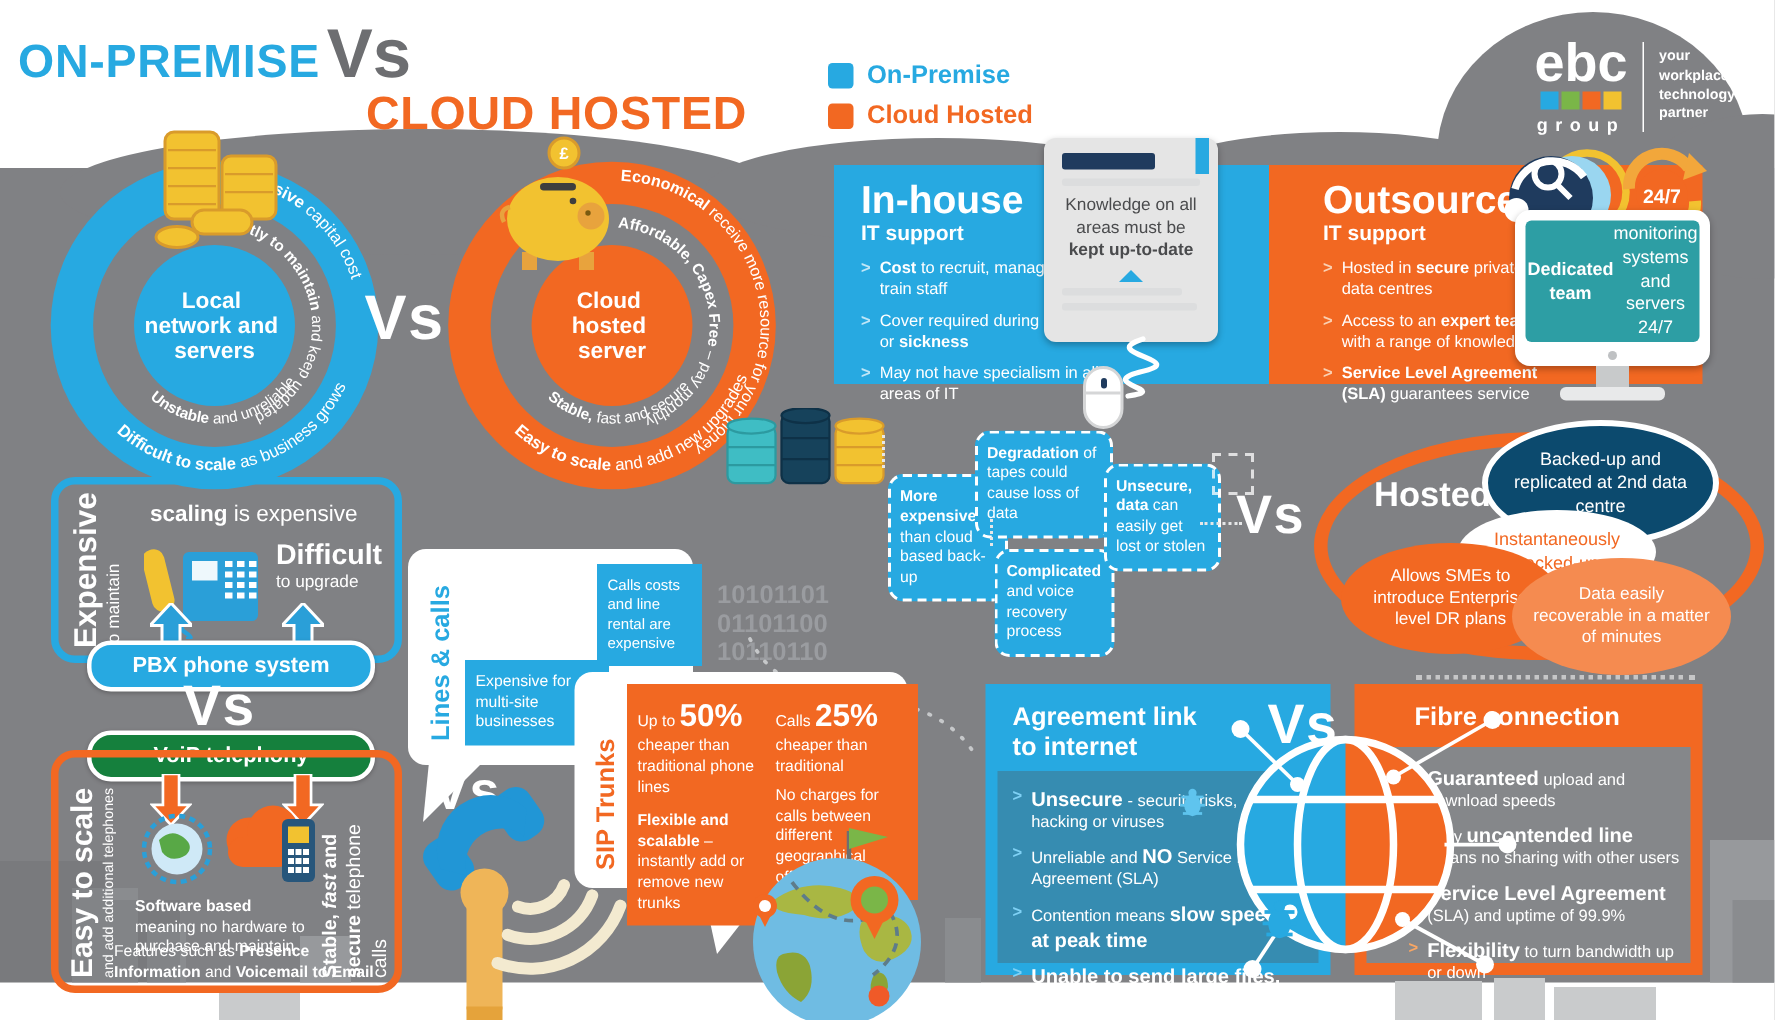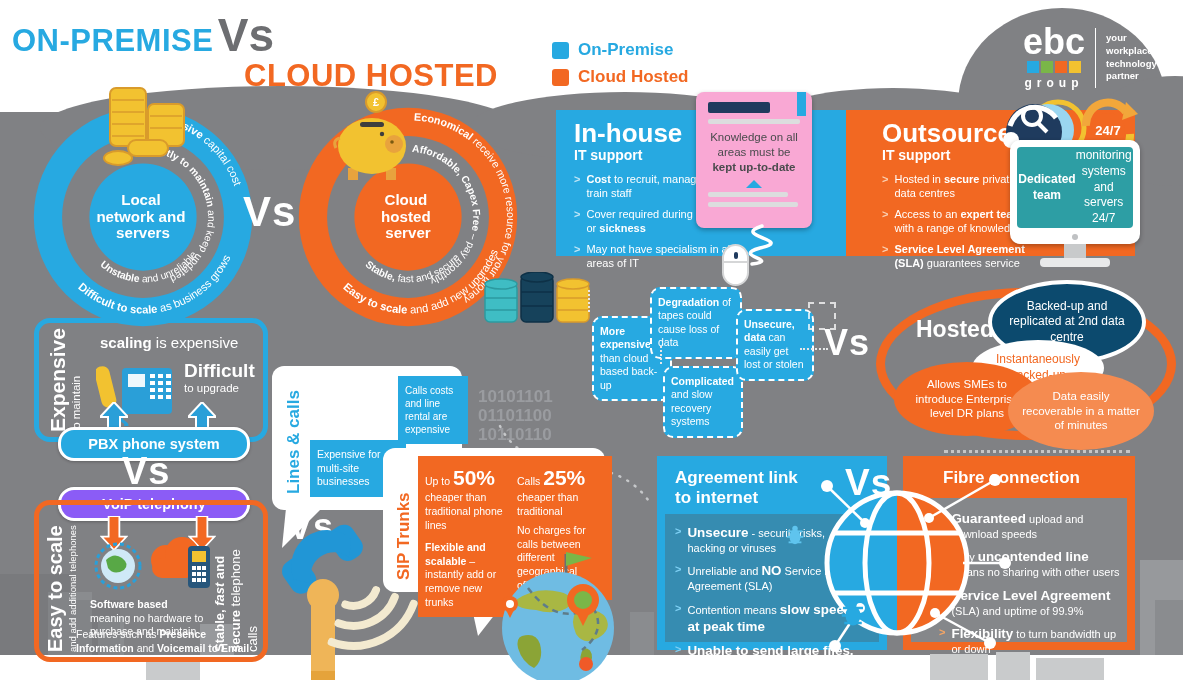--- a/index.html
+++ b/index.html
@@ -206,21 +206,21 @@
             <span><span>Cover required during holiday or </span><span class="b">sickness</span></span>
           </div>
         <div class="bullet">
             <span class="chev" style="color:#BFE6F7;"></span>
             <span><span>May not have specialism in all areas of IT</span></span>
           </div>
       </div>
     </div>
   </div>
 
-  <div class="abs" style="left:696px;top:92px;width:116px;height:136px;background:#f9a8d4;border-radius:8px;
+  <div class="abs" style="left:696px;top:92px;width:116px;height:136px;background:#e5e5e5;border-radius:8px;
        box-shadow:0 2px 5px rgba(0,0,0,.3);">
     <div style="position:absolute;right:6px;top:0;width:9px;height:24px;background:#27A9E1;"></div>
     <div style="margin:10px 12px 0 12px;height:11px;background:#1F3B5E;border-radius:2px;width:62px;"></div>
     <div style="margin:6px 12px 0 12px;height:5px;background:#DCDDDE;border-radius:2px;"></div>
     <div style="margin:6px 10px 0 10px;font-size:11.5px;line-height:1.3;text-align:center;color:#4A4B4D;"><span>Knowledge on all areas must be </span><span class="b">kept up-to-date</span></div>
     <div style="margin:5px auto 0;width:0;height:0;border-left:8px solid transparent;border-right:8px solid transparent;border-bottom:8px solid #27A9E1;"></div>
     <div style="margin:4px 12px 0 12px;height:5px;background:#DCDDDE;border-radius:2px;width:80px;"></div>
     <div style="margin:5px 12px 0 12px;height:5px;background:#DCDDDE;border-radius:2px;width:90px;"></div>
   </div>
   <svg class="abs" style="left:700px;top:224px;" width="110" height="44" viewBox="0 0 110 44">
@@ -300,21 +300,21 @@
     <g fill="#F2C230" stroke="#D99B2B" stroke-width="1.5">
       <rect x="74" y="12" width="32" height="38" rx="5"></rect>
       <ellipse cx="90" cy="12" rx="16" ry="5"></ellipse>
     </g>
     <line x1="74" y1="26" x2="106" y2="26" stroke="#D99B2B" stroke-width="1.5"></line>
     <line x1="74" y1="38" x2="106" y2="38" stroke="#D99B2B" stroke-width="1.5"></line>
   </svg>
 
   <div class="note" style="left:592px;top:316px;width:64px;"><span class="b">More expensive</span><span> than cloud based back-up</span></div>
   <div class="note" style="left:650px;top:287px;width:76px;"><span class="b">Degradation</span><span> of tapes could cause loss of data</span></div>
-  <div class="note" style="left:663px;top:366px;width:64px;"><span class="b">Complicated</span><span> and slow recovery systems</span></div>
+  <div class="note" style="left:663px;top:366px;width:64px;"><span class="b">Complicated</span><span> and voice recovery process</span></div>
   <div class="note" style="left:736px;top:309px;width:62px;"><span class="b">Unsecure, data</span><span> can easily get lost or stolen</span></div>
 
   <div class="abs" style="left:478px;top:387px;color:#9A9CA0;font-size:17px;font-weight:700;line-height:1.12;">
     <div>10101101</div>
     <div>01101100</div>
     <div>10110110</div>
   </div>
 
   <div class="dotv" style="left:588px;top:290px;height:22px;"></div>
   <div class="dotv" style="left:660px;top:346px;height:18px;"></div>
@@ -366,21 +366,21 @@
   <svg class="abs" style="left:100px;top:402px;" width="28" height="38" viewBox="0 0 28 38">
     <polygon points="14,0 28,15 20,15 20,38 8,38 8,15 0,15" fill="#2A9FD8" stroke="#fff" stroke-width="2"></polygon>
   </svg>
   <svg class="abs" style="left:188px;top:402px;" width="28" height="38" viewBox="0 0 28 38">
     <polygon points="14,0 28,15 20,15 20,38 8,38 8,15 0,15" fill="#2A9FD8" stroke="#fff" stroke-width="2"></polygon>
   </svg>
   <div class="pill" style="left:58px;top:427px;width:186px;height:28px;background:#27A9E1;">PBX phone system</div>
 
   <div class="vs" style="left:122px;top:450px;font-size:38px;">Vs</div>
 
-  <div class="pill" style="left:58px;top:487px;width:186px;height:28px;background:#8b5cf6;">VoiP telephony</div>
+  <div class="pill" style="left:58px;top:487px;width:186px;height:28px;background:#15803d;">VoiP telephony</div>
   <svg class="abs" style="left:100px;top:516px;" width="28" height="34" viewBox="0 0 28 38">
     <polygon points="14,38 28,23 20,23 20,0 8,0 8,23 0,23" fill="#F26822" stroke="#fff" stroke-width="2"></polygon>
   </svg>
   <svg class="abs" style="left:188px;top:516px;" width="28" height="34" viewBox="0 0 28 38">
     <polygon points="14,38 28,23 20,23 20,0 8,0 8,23 0,23" fill="#F26822" stroke="#fff" stroke-width="2"></polygon>
   </svg>
   <div class="abs" style="left:34px;top:500px;width:234px;height:162px;border:5px solid #F26822;border-radius:16px;box-sizing:border-box;"></div>
   <div class="rot" style="left:44px;top:652px;">
     <div style="font-size:20px;font-weight:800;">Easy to scale</div>
     <div style="font-size:9.5px;">and add additional telephones</div>

